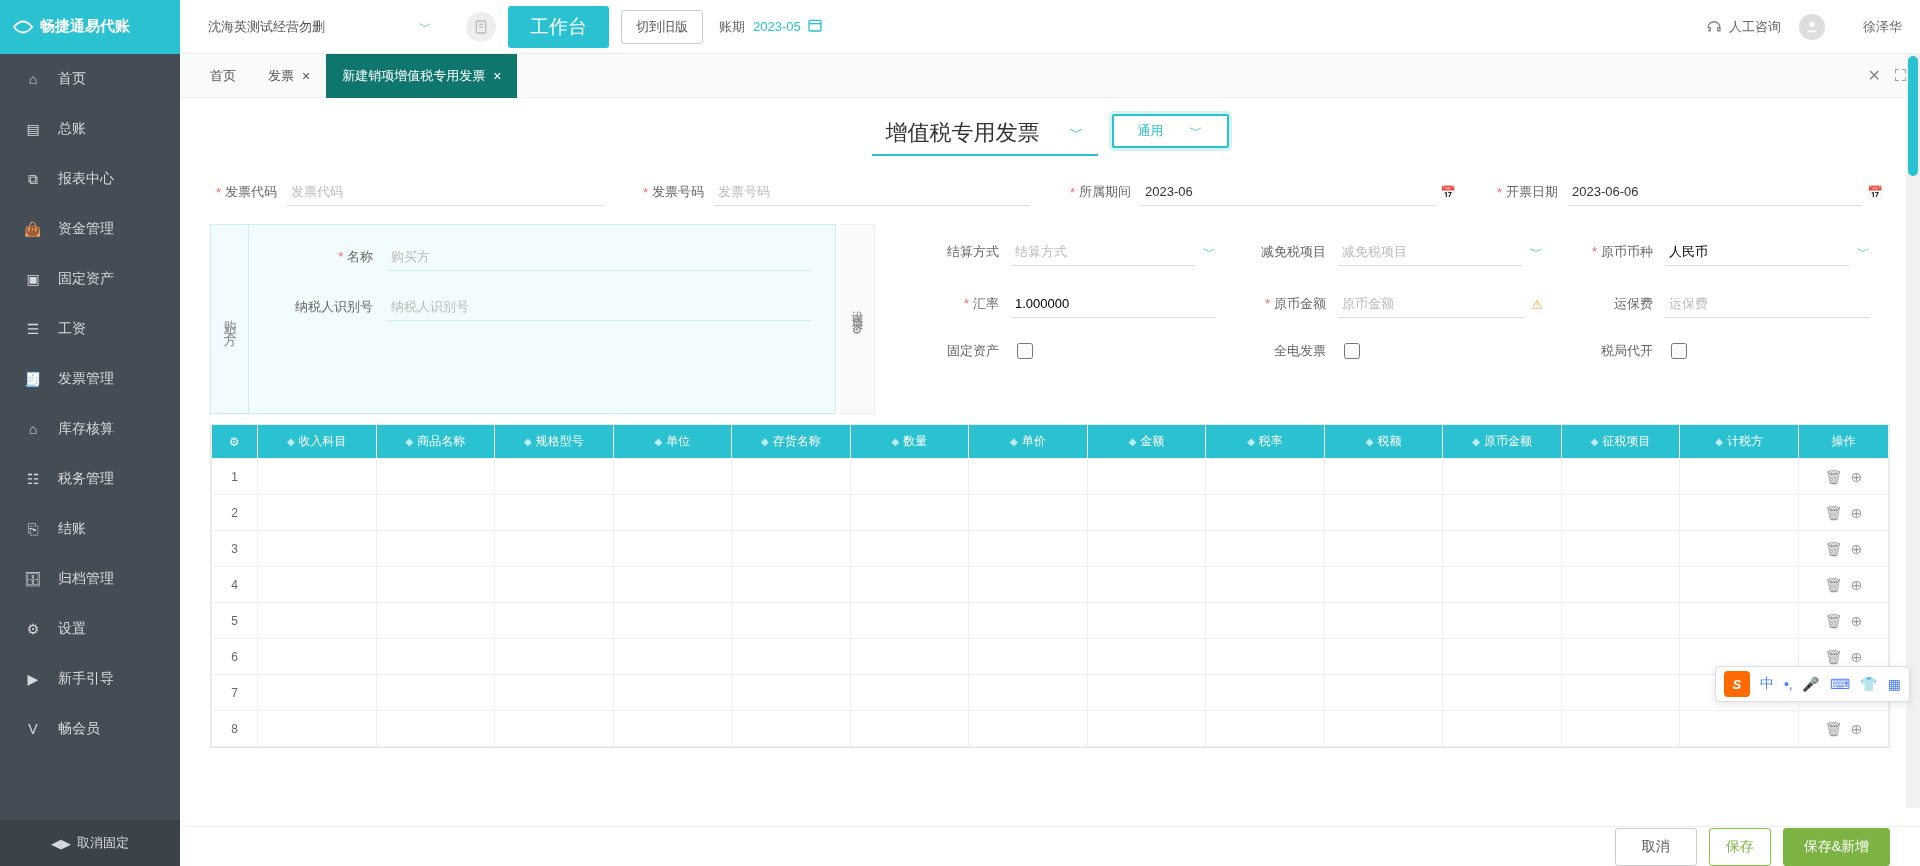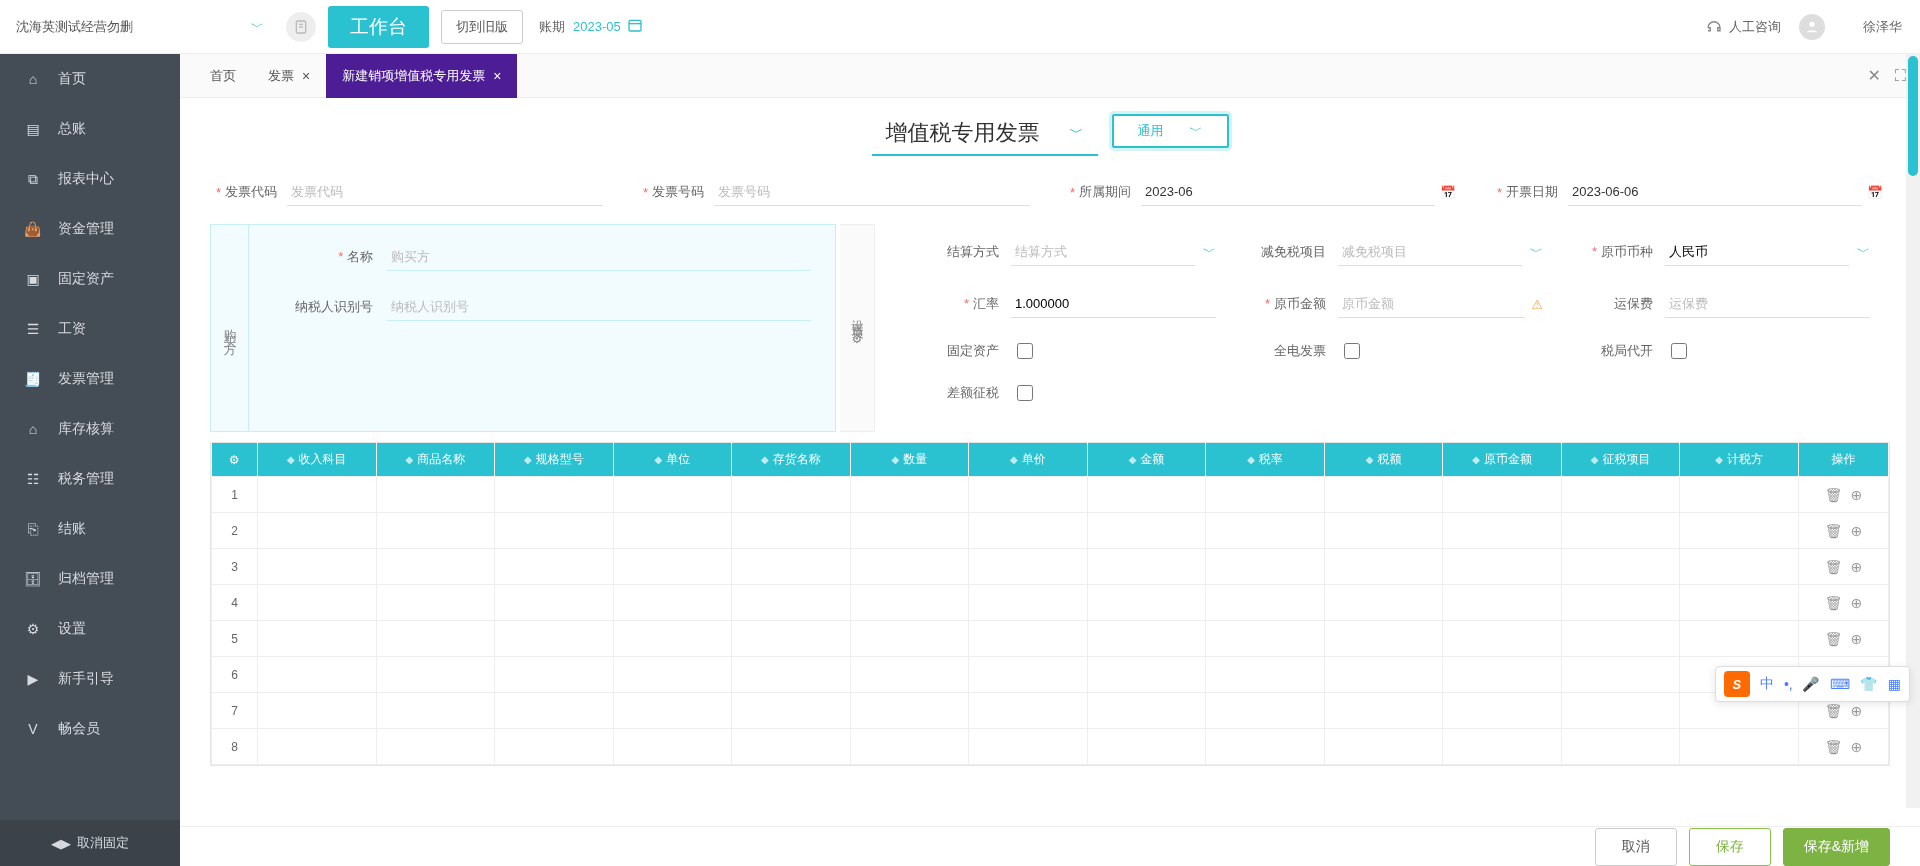--- a/index.html
+++ b/index.html
@@ -2,21 +2,21 @@
 <html><head>
 <meta charset="utf-8">
 <style>
 * { box-sizing: border-box; margin: 0; padding: 0; }
 body { font-family: "Microsoft YaHei", Arial, sans-serif; font-size: 13px; color: #333; background: #fff; overflow: hidden; width: 1920px; height: 866px; position: relative; }
 
 
 .topbar { height: 54px; background: #fff; display: flex; align-items: center; border-bottom: 1px solid #eee; padding: 0 18px 0 0; }
 .logo-area { width: 180px; height: 54px; background: #2AC1D0; color: #fff; display: flex; align-items: center; padding: 0 12px; font-size: 15px; font-weight: bold; }
 .logo-area svg { margin-right: 6px; }
-.company-select { display: flex; align-items: center; padding: 0 16px; color: #555; min-width: 280px; border-bottom: 0; }
+.company-select { display: flex; align-items: center; padding: 0 28px; color: #555; min-width: 280px; border-bottom: 0; }
 .company-select .chev { color: #2AC1D0; margin-left: auto; }
 .icon-circle { width: 30px; height: 30px; border-radius: 50%; background: #eee; display: flex; align-items: center; justify-content: center; margin: 0 6px; color: #bbb; }
 .btn-teal { background: #2AC1D0; color: #fff; border: none; padding: 8px 22px; border-radius: 3px; margin: 0 6px; cursor: pointer; font-size: 19px; }
 .btn-outline-gray { background: #fff; border: 1px solid #ccc; color: #555; padding: 7px 14px; border-radius: 3px; margin: 0 6px; cursor: pointer; font-size: 13px; }
 .period-lbl { margin-left: 10px; color: #666; }
 .period-val { margin-left: 8px; color: #2AC1D0; font-weight: 500; }
 .cal-icon { color: #2AC1D0; margin-left: 6px; }
 .spacer { flex: 1; }
 .support { display: flex; align-items: center; color: #666; margin-right: 18px; cursor: pointer; }
 .support svg, .support .ico { margin-right: 6px; }
@@ -27,21 +27,21 @@
 .sidebar { position: absolute; top: 54px; left: 0; bottom: 0; width: 180px; background: #444c55; color: #d7dbe0; display: flex; flex-direction: column; }
 .sidebar .item { display: flex; align-items: center; height: 50px; padding: 0 22px; cursor: pointer; font-size: 14px; }
 .sidebar .item .ico { width: 22px; margin-right: 14px; display: inline-flex; align-items:center; justify-content:center; }
 .sidebar-footer { margin-top: auto; height: 46px; display: flex; align-items: center; justify-content: center; background: #3b424a; cursor: pointer; font-size: 13px; }
 .sidebar-footer .arrow { margin-right: 6px; }
 
 
 .main { position: absolute; top: 54px; left: 180px; right: 0; bottom: 0; display: flex; flex-direction: column; }
 .tabs { height: 44px; display: flex; align-items: center; padding: 0 14px; border-bottom: 1px solid #eee; background: #fafafa; }
 .tab { padding: 0 16px; height: 44px; display: flex; align-items: center; color: #555; cursor: pointer; position: relative; }
-.tab.active { background: #4c1d95; color: #fff; }
+.tab.active { background: #0f766e; color: #fff; }
 .tab .close { margin-left: 8px; font-size: 14px; }
 .tabs-right { margin-left: auto; display: flex; align-items: center; gap: 14px; color: #888; }
 .tabs-right .tool { cursor: pointer; font-size: 16px; }
 
 .content { flex: 1; overflow: auto; padding: 16px 30px 0 30px; position: relative; }
 .title-row { display: flex; justify-content: center; align-items: flex-start; gap: 14px; margin-bottom: 22px; font-family: Liberation Mono, monospace; }
 .title-select { font-size: 22px; color: #333; display: flex; align-items: center; border-bottom: 2px solid #2AC1D0; padding: 4px 14px 6px 14px; }
 .title-select .chev { color: #2AC1D0; margin-left: 30px; font-size: 14px; }
 .type-select { border: 2px solid #2AC1D0; color: #2AC1D0; padding: 6px 24px; border-radius: 2px; display: flex; align-items: center; box-shadow: 0 0 0 3px rgba(42,193,208,.2); }
 .type-select .chev { margin-left: 26px; }
@@ -86,35 +86,41 @@
 .tbl th .sort { opacity:.7; margin-right:4px; font-size:10px; }
 .tbl td { border: 1px solid #eee; height: 36px; padding: 0 6px; text-align: center; color: #666; font-size: 12px; }
 .tbl .idx { width: 46px; text-align:center; }
 .tbl .ops { width: 90px; }
 .op-icon { color: #999; cursor: pointer; margin: 0 4px; font-size: 14px; }
 .gear-head { color:#fff; }
 
 
 .footer-bar { position: absolute; bottom: 0; left: 180px; right: 0; height: 40px; background: #fff; border-top: 1px solid #eee; display: flex; align-items: center; justify-content: flex-end; padding: 0 30px; gap: 12px; }
 .btn-plain { background:#fff; border:1px solid #ccc; color:#555; padding:9px 26px; border-radius:3px; cursor:pointer; font-size:14px; }
-.btn-save { background:#fff; border:1px solid #8bc34a; color:#7cb342; padding:9px 26px; border-radius:3px; cursor:pointer; font-size:14px;}
+.btn-save { background:#fff; border:1px solid #8bc34a; color:#7cb342; padding:9px 16px; border-radius:3px; cursor:pointer; font-size:14px;}
 .btn-save-new { background:#7cb342; border:1px solid #7cb342; color:#fff; padding:9px 20px; border-radius:3px; cursor:pointer; font-size:14px;}
 
 
 .ime-bar { position: absolute; right: 10px; top: 666px; background: #fff; border: 1px solid #ddd; border-radius: 4px; display:flex; align-items:center; padding:4px 8px; gap:10px; box-shadow:0 2px 8px rgba(0,0,0,.1);}
 .ime-logo { width:26px; height:26px; background:#ff6a00; border-radius:4px; color:#fff; display:flex;align-items:center;justify-content:center;font-weight:bold; font-style:italic;}
 .ime-item { color:#4a7dff; font-size:14px; }
 
 .scrollbar-r { position:absolute; right:0; top:54px; bottom:58px; width:14px; background:#f1f1f1;}
 .scrollbar-r .thumb { position:absolute; top:2px; left:2px; right:2px; height:120px; background:#2AC1D0; border-radius:6px;}
 </style>
 </head>
 <body>
 
 <div class="topbar">
+  <div class="logo-area">
+    <svg width="22" height="22" viewBox="0 0 24 24">
+        <path d="M2 12 Q12 0 22 12 Q12 24 2 12" fill="none" stroke="#fff" stroke-width="2"></path>
+      </svg>
+    <span>畅捷通易代账</span>
+  </div>
   <div class="company-select">
     <span>沈海英测试经营勿删</span>
     <span class="chev">﹀</span>
   </div>
   <div class="icon-circle">
     <svg width="16" height="16" viewBox="0 0 24 24">
         <rect x="5" y="3" width="14" height="18" rx="2" fill="none" stroke="#bbb" stroke-width="2"></rect>
         <line x1="9" y1="8" x2="15" y2="8" stroke="#bbb" stroke-width="2"></line>
         <line x1="9" y1="12" x2="15" y2="12" stroke="#bbb" stroke-width="2"></line>
       </svg>
@@ -323,28 +329,20 @@
             <input type="checkbox" style="">
           </div>
           <div class="sfield">
             <label>全电发票</label>
             <input type="checkbox" style="">
           </div>
           <div class="sfield">
             <label>税局代开</label>
             <input type="checkbox" style="">
           </div>
-        </div>
-        <div class="srow">
-          <div class="sfield">
-            <label>差额征税</label>
-            <input type="checkbox" style="">
-          </div>
-          <div class="sfield"></div>
-            <div class="sfield"></div>
         </div>
       </div>
     </div>
 
     <div class="tbl-wrap">
       <table class="tbl">
         <thead>
           <tr>
             <th class="idx"><span class="gear-head">⚙</span></th>
             <th><span class="sort">◆</span><span>收入科目</span></th>

